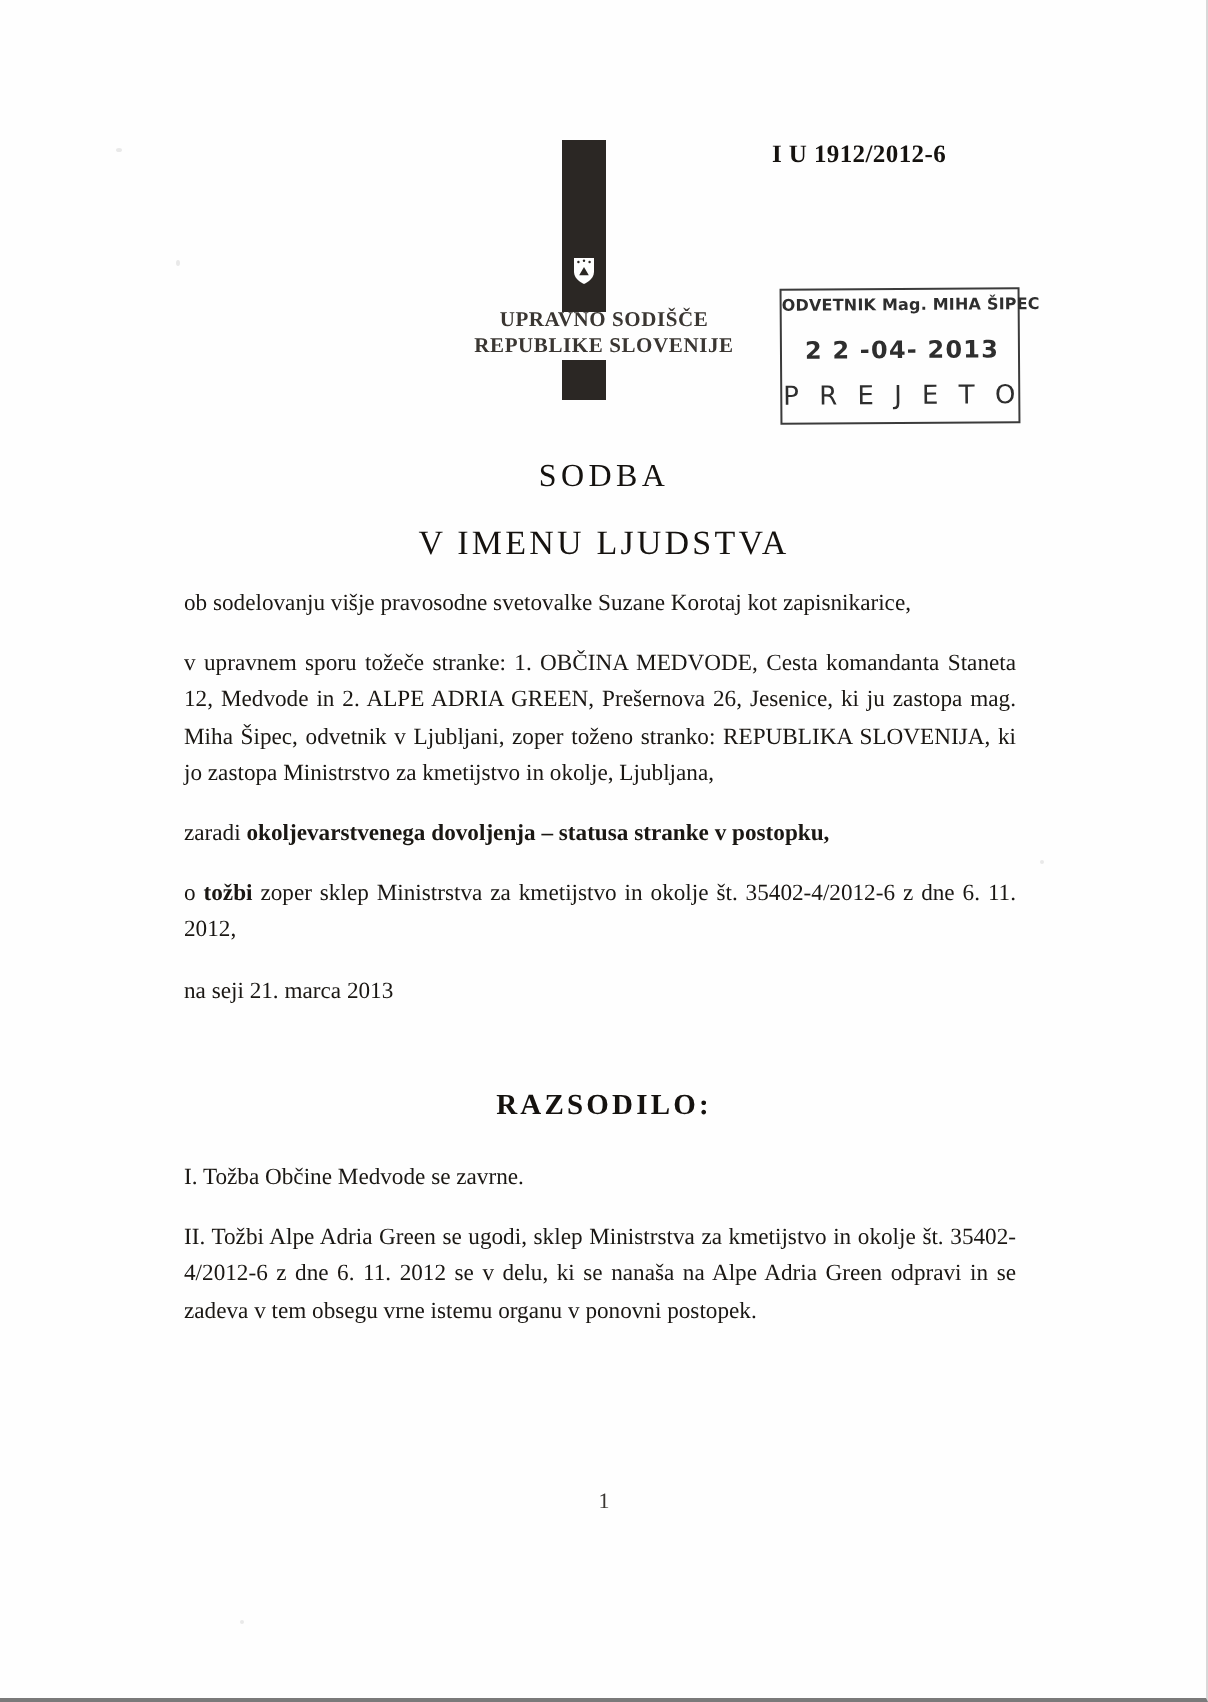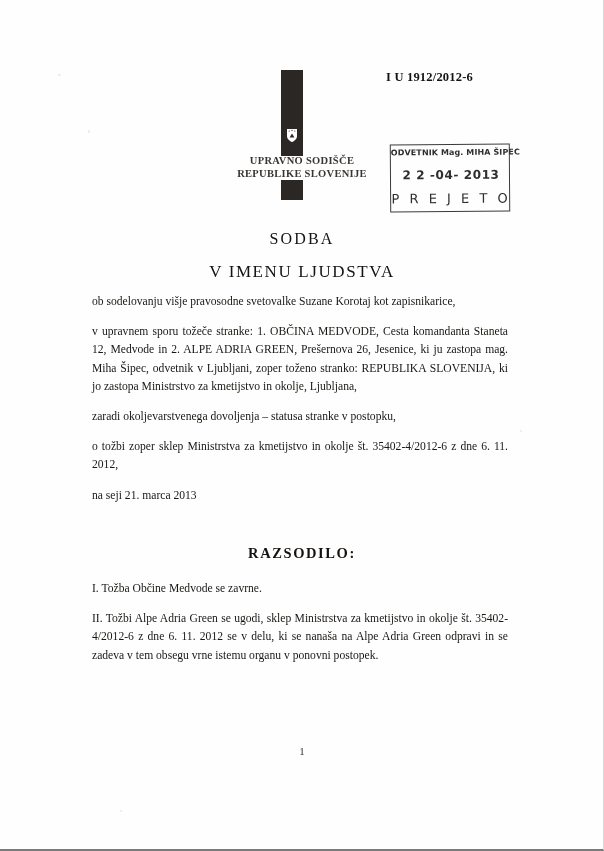--- a/index.html
+++ b/index.html
@@ -159,21 +159,21 @@
     top: 293px;
     width: 416px;
   }
   .para {
     font-size: 11.6px;
     line-height: 18.2px;
     text-align: justify;
     margin: 0 0 12px 0;
     color: #1a1713;
   }
-  .para b { font-weight: normal; }
+  .para b { font-weight: bold; }
 
   .ruling-title {
     position: absolute;
     left: 0;
     top: 545px;
     width: 604px;
     text-align: center;
     font-size: 14.5px;
     letter-spacing: 1.6px;
     color: #15120f;

